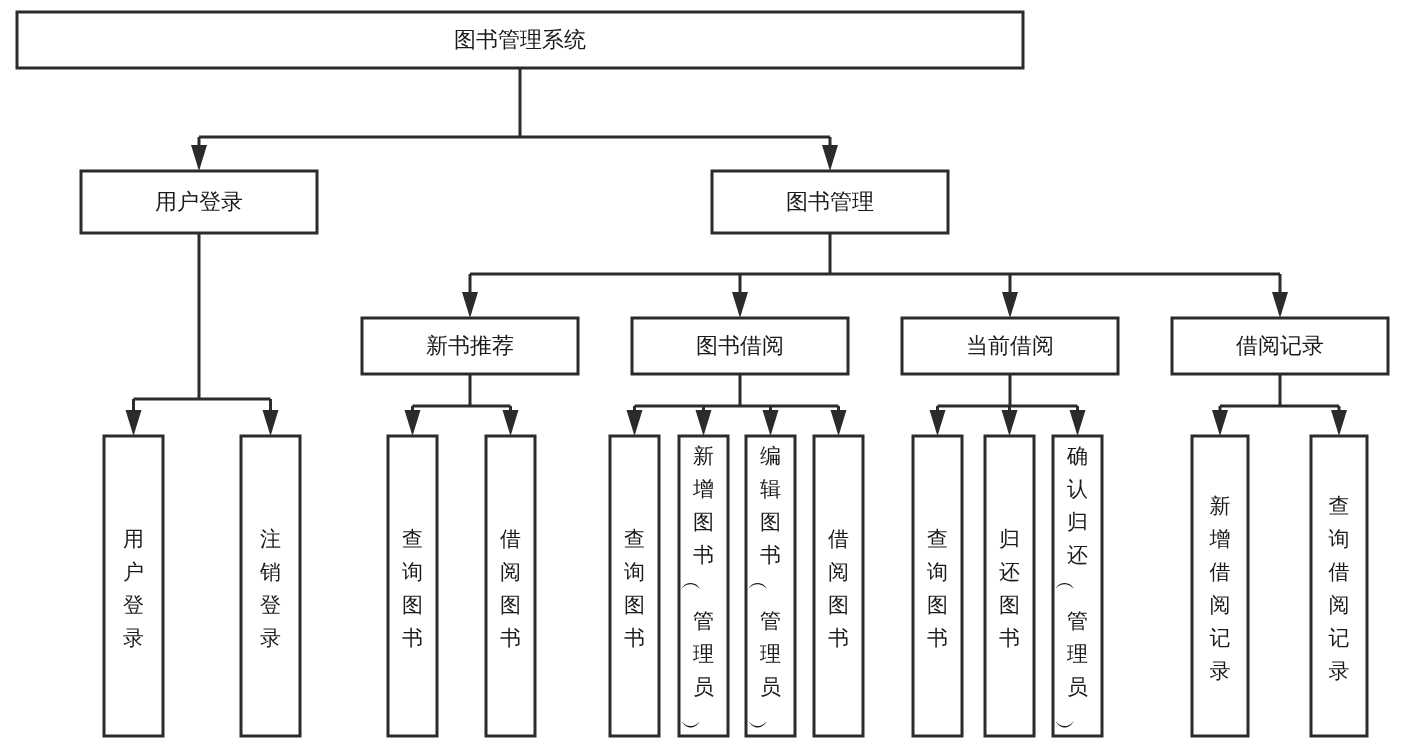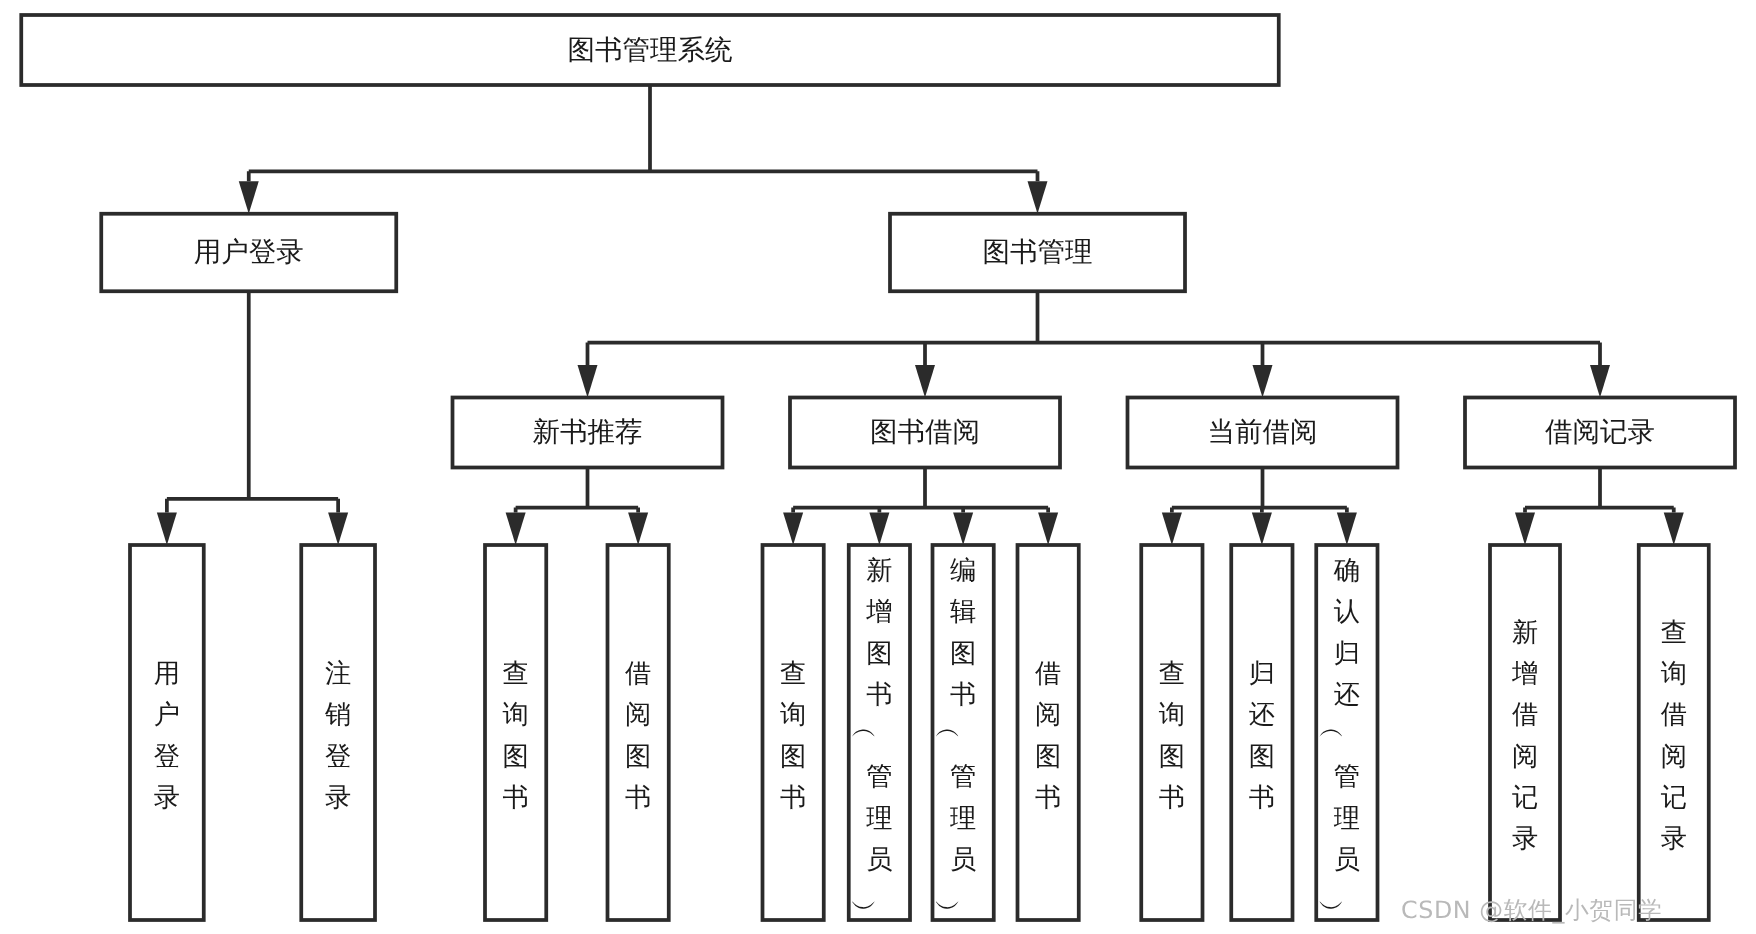--- a/index.html
+++ b/index.html
@@ -216,14 +216,13 @@
         <g>
           <rect x="1192" y="436" width="56" height="300" class="node-box"></rect>
           <text x="1220" y="0" class="node-label-v"><tspan x="1220" y="512.74">新</tspan><tspan x="1220" y="545.74">增</tspan><tspan x="1220" y="578.74">借</tspan><tspan x="1220" y="611.74">阅</tspan><tspan x="1220" y="644.74">记</tspan><tspan x="1220" y="677.74">录</tspan></text>
         </g>
         <g>
           <rect x="1311" y="436" width="56" height="300" class="node-box"></rect>
           <text x="1339" y="0" class="node-label-v"><tspan x="1339" y="512.74">查</tspan><tspan x="1339" y="545.74">询</tspan><tspan x="1339" y="578.74">借</tspan><tspan x="1339" y="611.74">阅</tspan><tspan x="1339" y="644.74">记</tspan><tspan x="1339" y="677.74">录</tspan></text>
         </g>
       </g>
   </svg>
-  <div class="watermark">CSDN @软件_小贺同学</div>
 </div>
 
 </body></html>

